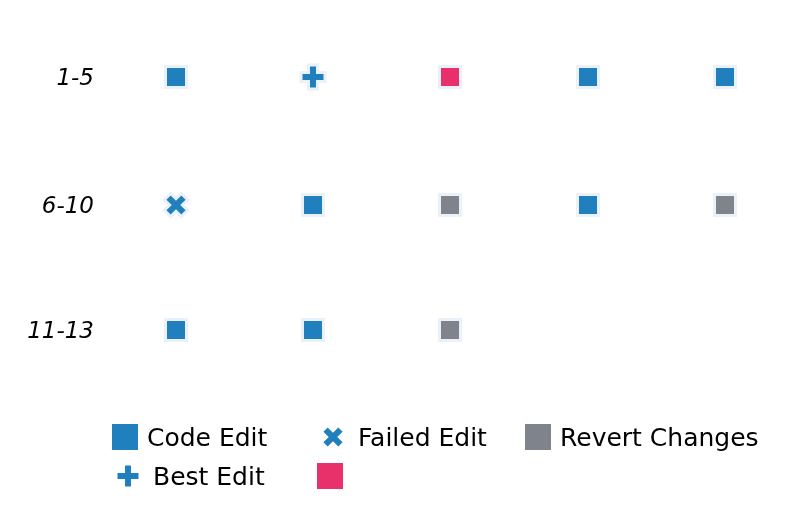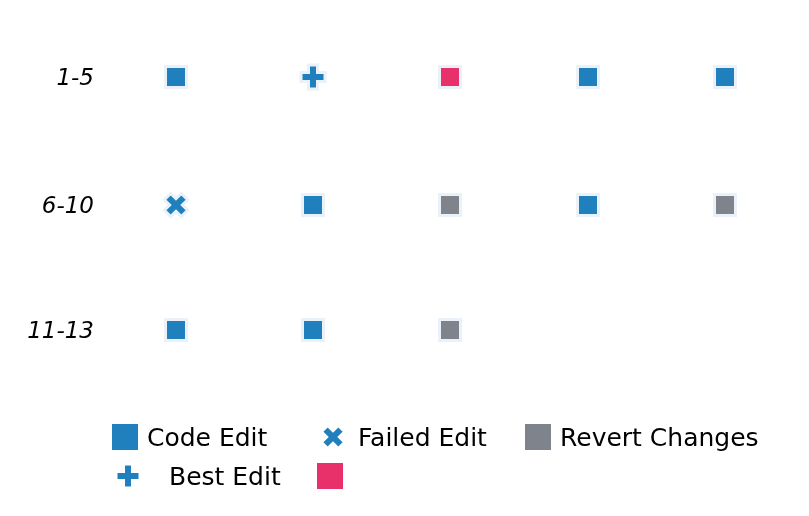--- a/index.html
+++ b/index.html
@@ -147,21 +147,21 @@
         <svg viewBox="0 0 32 32" xmlns="http://www.w3.org/2000/svg">
           <path d="M 11.5 4 H 20.5 V 11.5 H 28 V 20.5 H 20.5 V 28 H 11.5 V 20.5 H 4 V 11.5 H 11.5 Z" transform="rotate(45 16 16)" fill="#1f80bd" stroke="#ffffff" stroke-width="3" stroke-linejoin="miter"></path>
         </svg>
       </span>
       <span class="legend-label">Failed Edit</span>
     </div>
     <div class="legend-item" style="left: 525px; top: 37px;">
       <span class="legend-swatch" style="background: rgb(127, 132, 140);"></span>
       <span class="legend-label">Revert Changes</span>
     </div>
-    <div class="legend-item" style="left: 112px; top: 76px; gap: 16px;">
+    <div class="legend-item" style="left: 112px; top: 76px;">
       <span class="legend-swatch glyph">
         <svg viewBox="0 0 32 32" xmlns="http://www.w3.org/2000/svg">
           <path d="M 11.5 4 H 20.5 V 11.5 H 28 V 20.5 H 20.5 V 28 H 11.5 V 20.5 H 4 V 11.5 H 11.5 Z" fill="#1f80bd" stroke="#ffffff" stroke-width="3" stroke-linejoin="miter"></path>
         </svg>
       </span>
       <span class="legend-label">Best Edit</span>
     </div>
     <div class="legend-item" style="left: 317px; top: 76px;">
       <span class="legend-swatch" style="background: rgb(232, 49, 107);"></span>
     </div>

